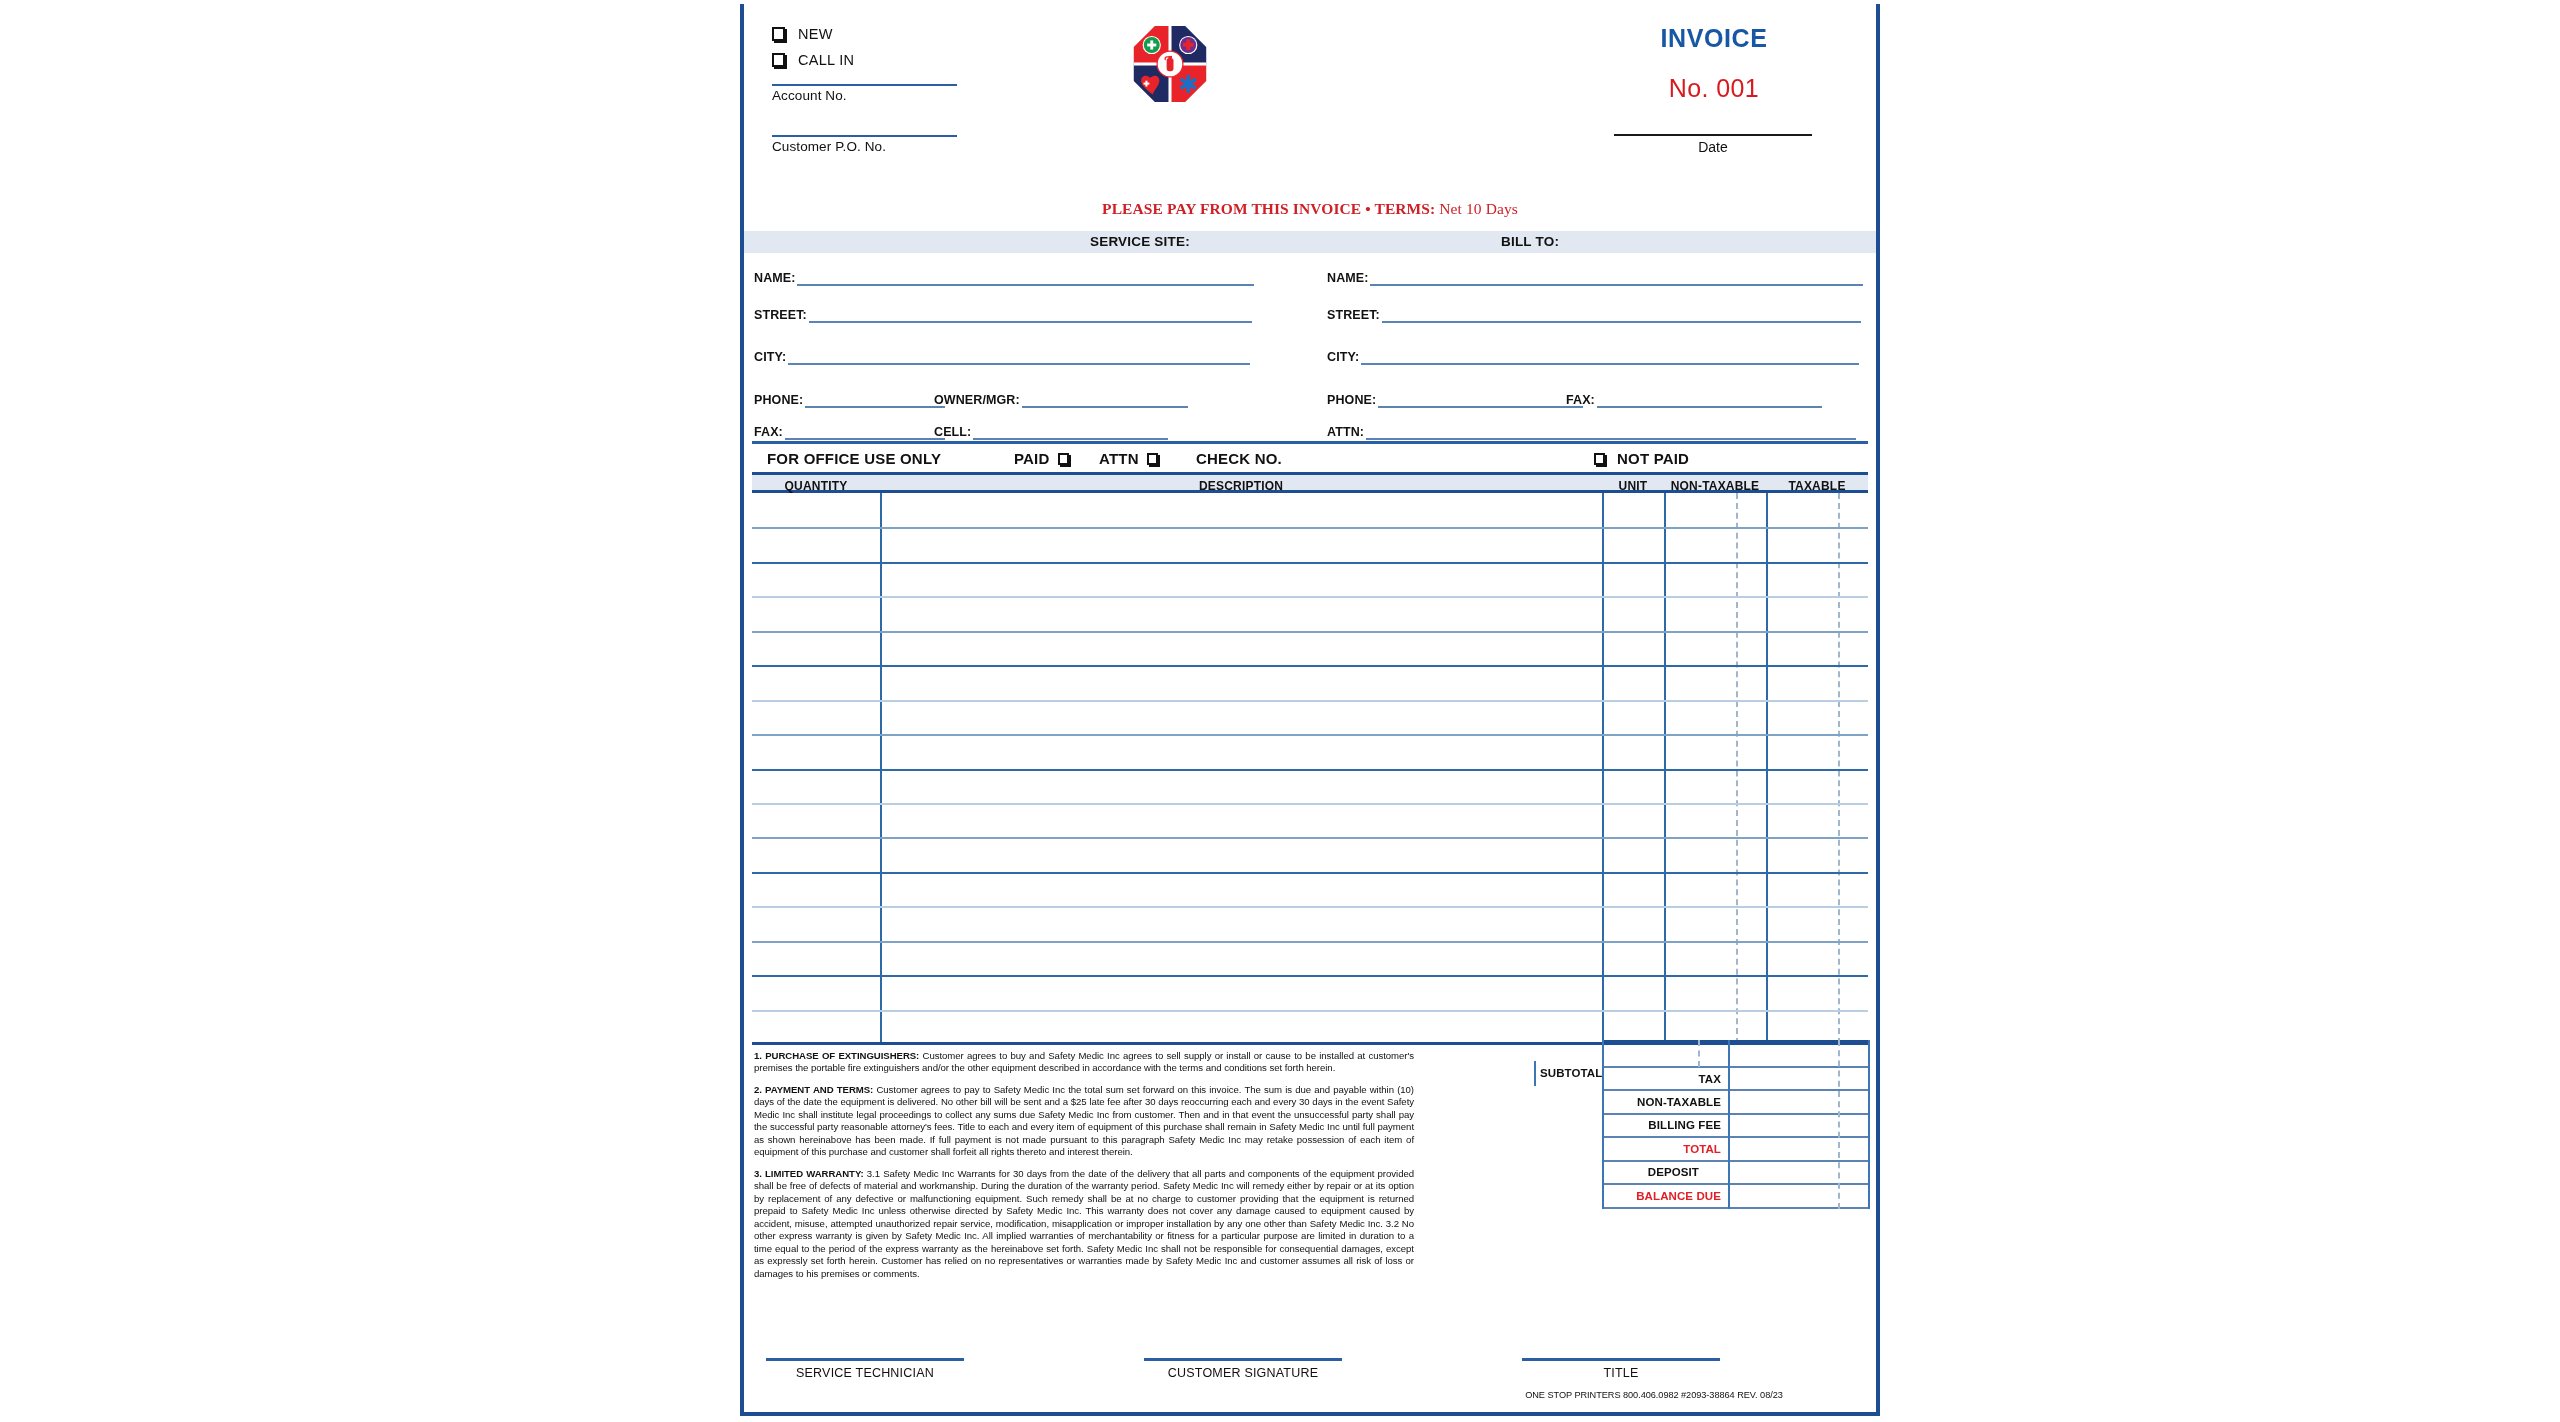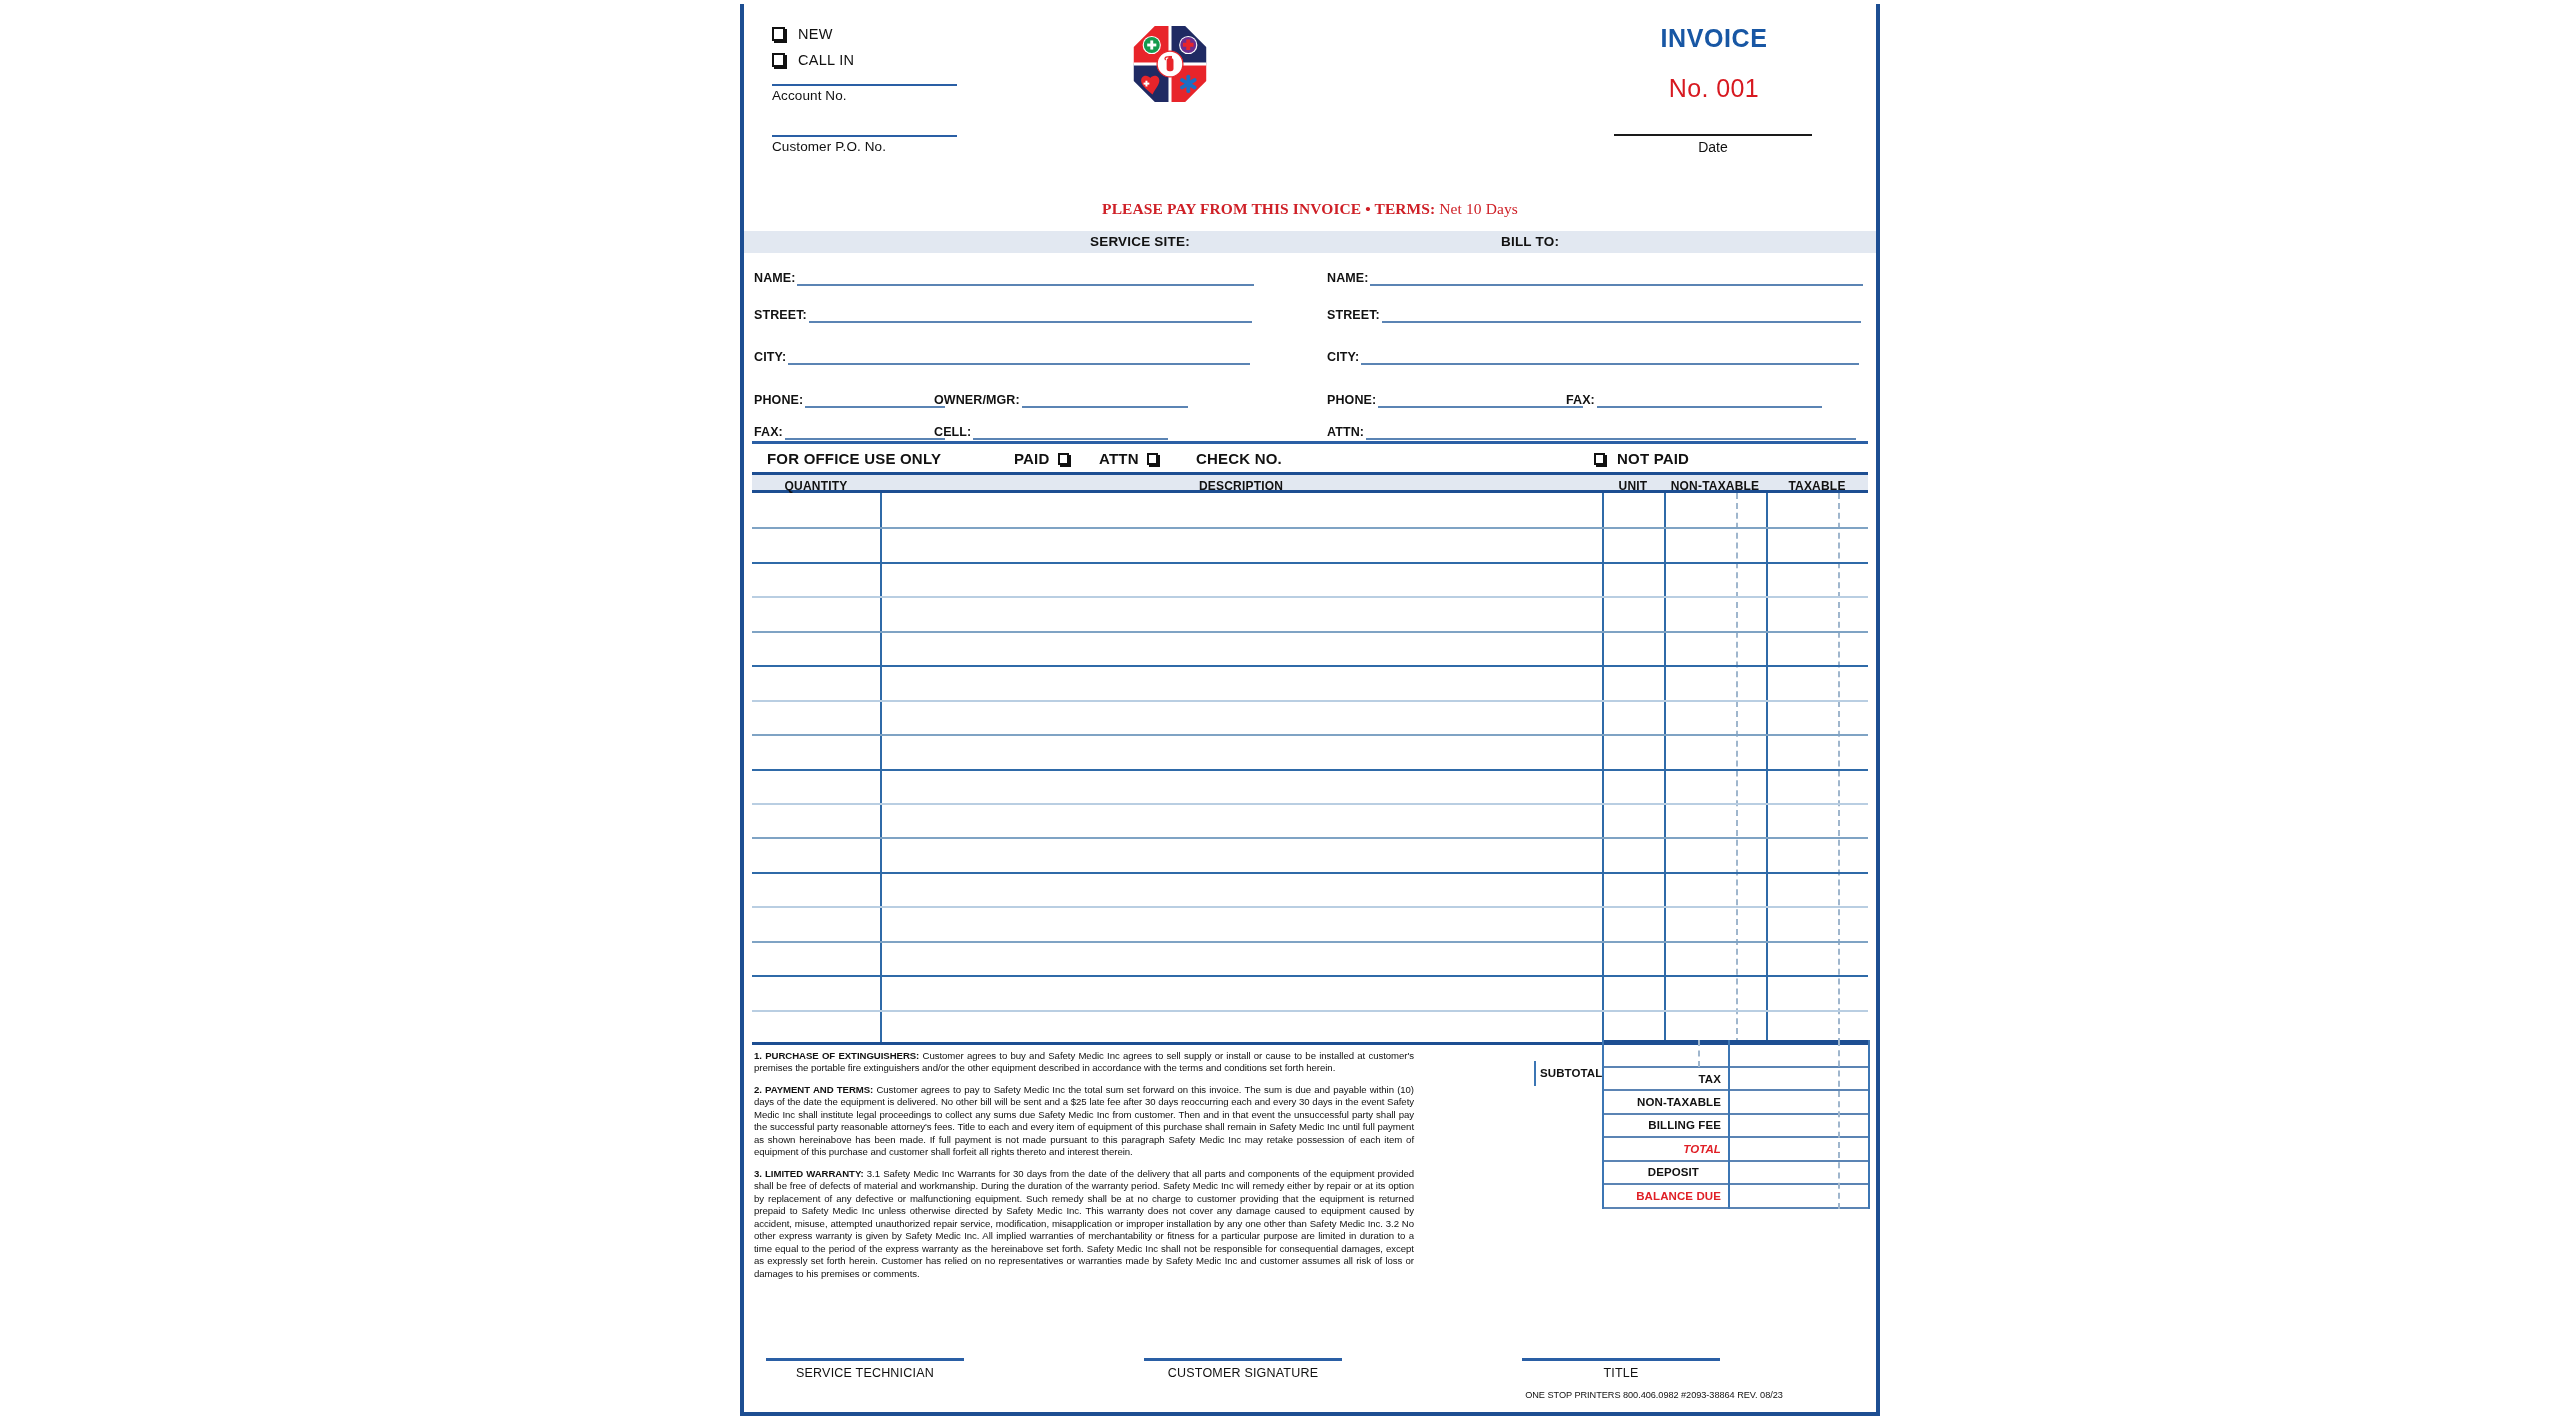--- a/index.html
+++ b/index.html
@@ -441,21 +441,21 @@
           <div class="trow" style="left: 0px; top: 48.4px; width: 334px; height: 23.4px;">
             <span class="tlab" style="left: 68px; width: 126px; height: 23.4px;">NON-TAXABLE</span>
             <span style="position: absolute; left: 194px; top: 0px; width: 140px; height: 23.4px;"></span>
             <div class="tcell-line" style="left: 68px; top: -1px; width: 266px;"></div>
           </div>
           <div class="trow" style="left: 0px; top: 71.8px; width: 334px; height: 23.4px;">
             <span class="tlab" style="left: 68px; width: 126px; height: 23.4px;">BILLING FEE</span>
             <span style="position: absolute; left: 194px; top: 0px; width: 140px; height: 23.4px;"></span>
             <div class="tcell-line" style="left: 68px; top: -1px; width: 266px;"></div>
           </div>
-          <div class="trow" style="left: 0px; top: 95.2px; width: 334px; height: 23.4px; font-style: italic;">
+          <div class="trow" style="left: 0px; top: 95.2px; width: 334px; height: 23.4px;">
             <span class="tlab red" style="left: 68px; width: 126px; height: 23.4px;">TOTAL</span>
             <span style="position: absolute; left: 194px; top: 0px; width: 140px; height: 23.4px;"></span>
             <div class="tcell-line" style="left: 68px; top: -1px; width: 266px;"></div>
           </div>
           <div class="trow" style="left: 0px; top: 118.6px; width: 334px; height: 23.4px;">
             <span class="tlab" style="left: 68px; width: 104px; height: 23.4px;">DEPOSIT</span>
             <span style="position: absolute; left: 194px; top: 0px; width: 140px; height: 23.4px;"></span>
             <div class="tcell-line" style="left: 68px; top: -1px; width: 266px;"></div>
           </div>
           <div class="trow" style="left: 0px; top: 142px; width: 334px; height: 23.4px;">

